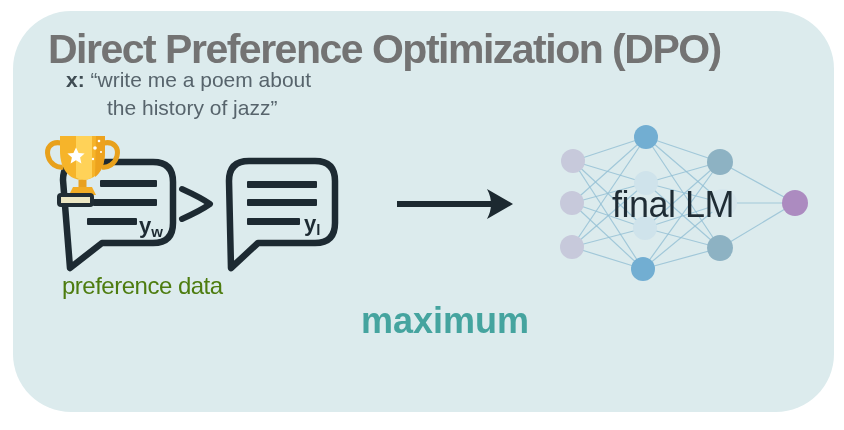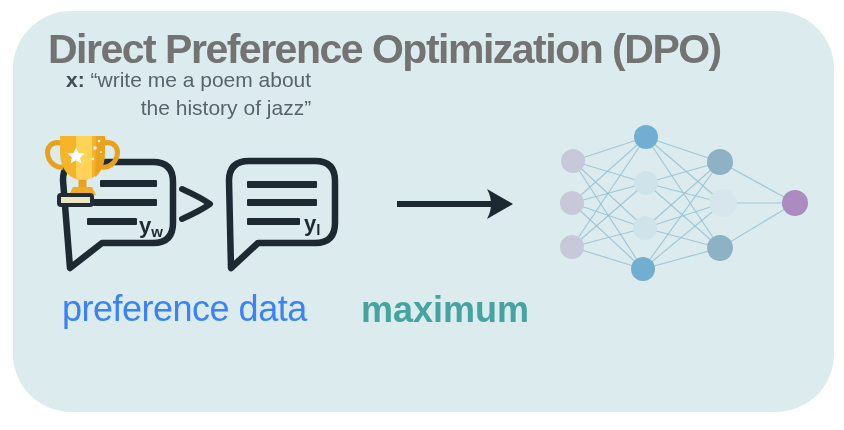--- a/index.html
+++ b/index.html
@@ -16,28 +16,28 @@
   .figure-title{
     left:48px;top:26px;
     font-size:41px;font-weight:700;letter-spacing:-1.5px;
     color:#737373;white-space:nowrap;z-index:3;
   }
   .prompt{
     left:66px;top:66px;font-size:21px;line-height:28px;
     color:#57646c;z-index:3;white-space:nowrap;
   }
   .prompt .prefix{font-weight:700;color:#3f4c53;}
-  .prompt .line2{padding-left:41px;text-align:right;}
+  .prompt .line2{padding-left:41px;}
   #diagram-svg{left:0;top:0;width:844px;height:430px;z-index:2;}
   .preference-caption{
-    left:62px;top:288px;font-size:36px;color:#3b82f6;
+    left:62px;top:272px;font-size:24px;color:#4d7c0f;
     letter-spacing:-0.5px;white-space:nowrap;z-index:3;
   }
   .training-label{
-    left:361px;top:285px;font-size:36px;font-weight:700;
+    left:361px;top:296px;font-size:36px;font-weight:700;
     color:#45a49f;line-height:50px;letter-spacing:0px;z-index:3;
   }
   .training-label span{display:block;}
   .final-lm-label{
     left:598px;top:184px;width:150px;text-align:center;
     font-size:36px;color:#1f2c34;letter-spacing:-0.5px;
     white-space:nowrap;z-index:3;
   }
 </style>
 </head>
@@ -141,13 +141,14 @@
       <path d="M 487,189 L 513,204 L 487,219 Q 495,204 487,189 Z" fill="#1c2930"></path>
     </g>
   </svg>
 
   <div class="abs preference-caption">preference data</div>
 
   <div class="abs training-label">
     <span>maximum</span>
   </div>
 
+  <div class="abs final-lm-label">final LM</div>
 </div>
 
 </body></html>

